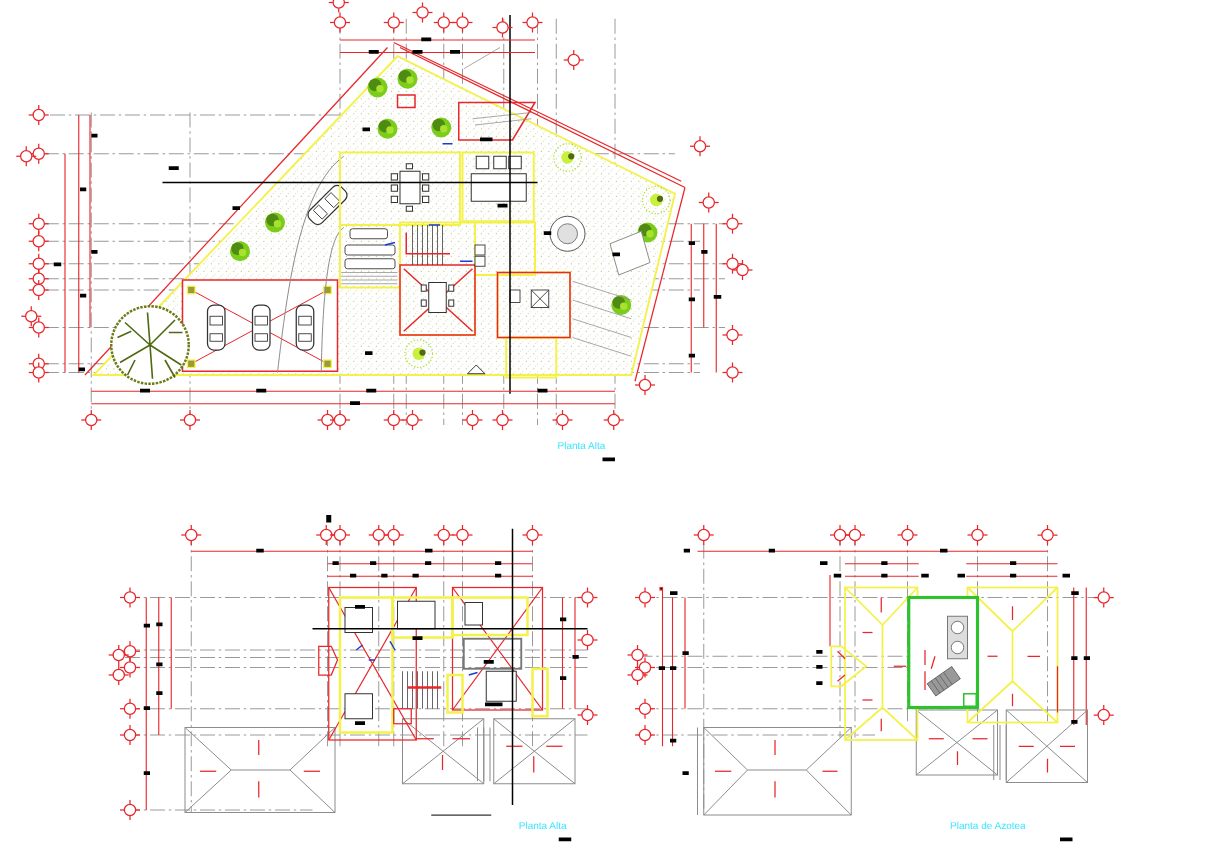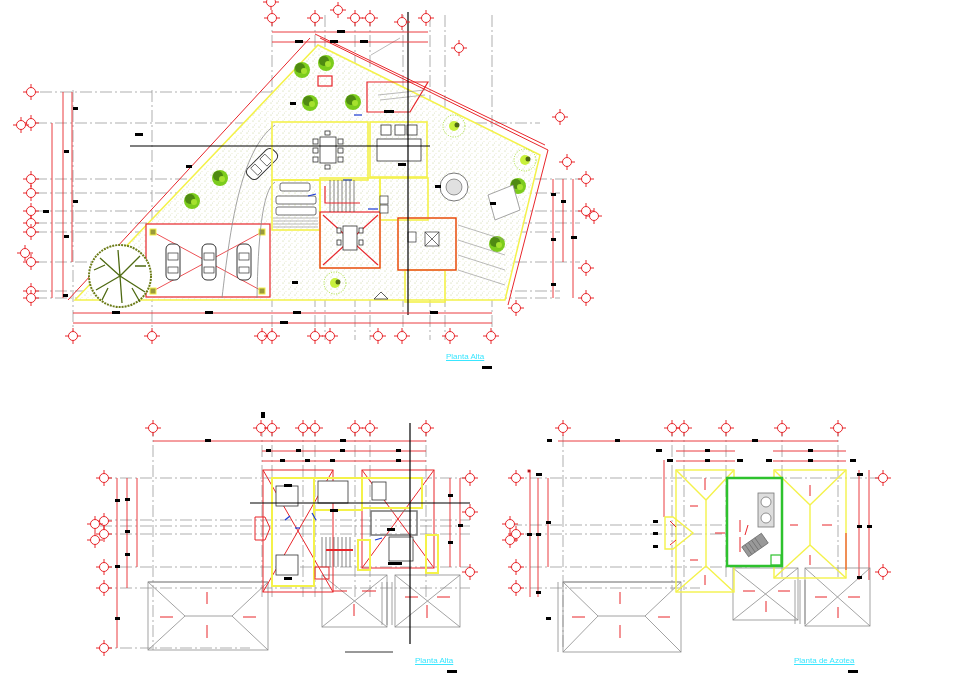--- a/index.html
+++ b/index.html
@@ -1,18 +1,18 @@
 <!DOCTYPE html>
 <html><head>
 <meta charset="utf-8">
 <style>
   html,body{margin:0;padding:0;background:#ffffff;}
   body{width:965px;height:680px;overflow:hidden;position:relative;font-family:"Liberation Sans",sans-serif;}
   #canvas{position:absolute;left:0;top:0;width:965px;height:680px;}
-  .title-label{position:absolute;font-family:"Liberation Sans",sans-serif;font-size:8px;color:#39e6ff;text-decoration:underline;white-space:nowrap;}
+  .title-label{position:absolute;font-family:"Liberation Sans",sans-serif;font-size:8px;color:#39e6ff;white-space:nowrap;}
 </style>
 </head>
 <body>
 
 <svg id="canvas" width="965" height="680" viewBox="0 0 965 680" xmlns="http://www.w3.org/2000/svg">
   <defs>
     <g id="bubble">
       <circle r="4.5" fill="#fff" stroke="#e8262b" stroke-width="1"></circle>
       <line x1="-8" y1="0" x2="-4.5" y2="0" stroke="#e8262b" stroke-width="1"></line>
       <line x1="4.5" y1="0" x2="8" y2="0" stroke="#e8262b" stroke-width="1"></line>
@@ -628,13 +628,13 @@
       <use href="#bubble" x="516" y="567"></use>
         <use href="#bubble" x="516" y="588"></use>
       <use href="#bubble" x="883" y="478"></use>
         <use href="#bubble" x="883" y="572"></use>
     </g>
   </g>
 </svg>
 
 <div class="title-label" style="left:446px;top:352px;">Planta  Alta</div>
 <div class="title-label" style="left:415px;top:656px;">Planta  Alta</div>
-<div class="title-label" style="left:794px;top:656px;">Planta de Azotea</div>
+<div class="title-label" style="left:760px;top:656px;">Planta de Azotea</div>
 
 </body></html>

